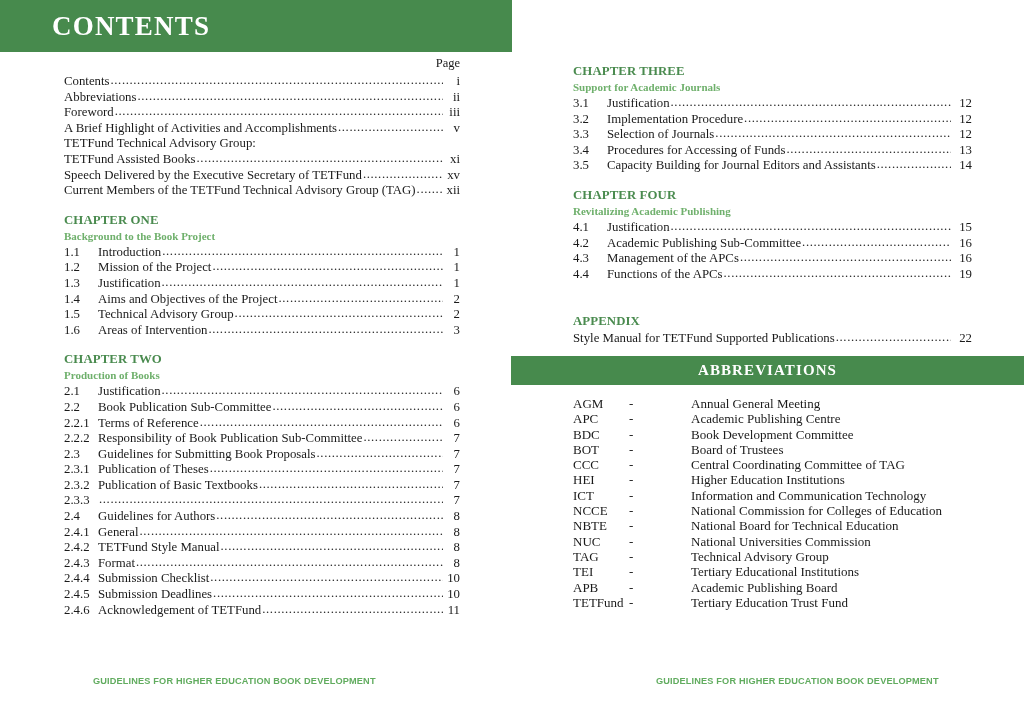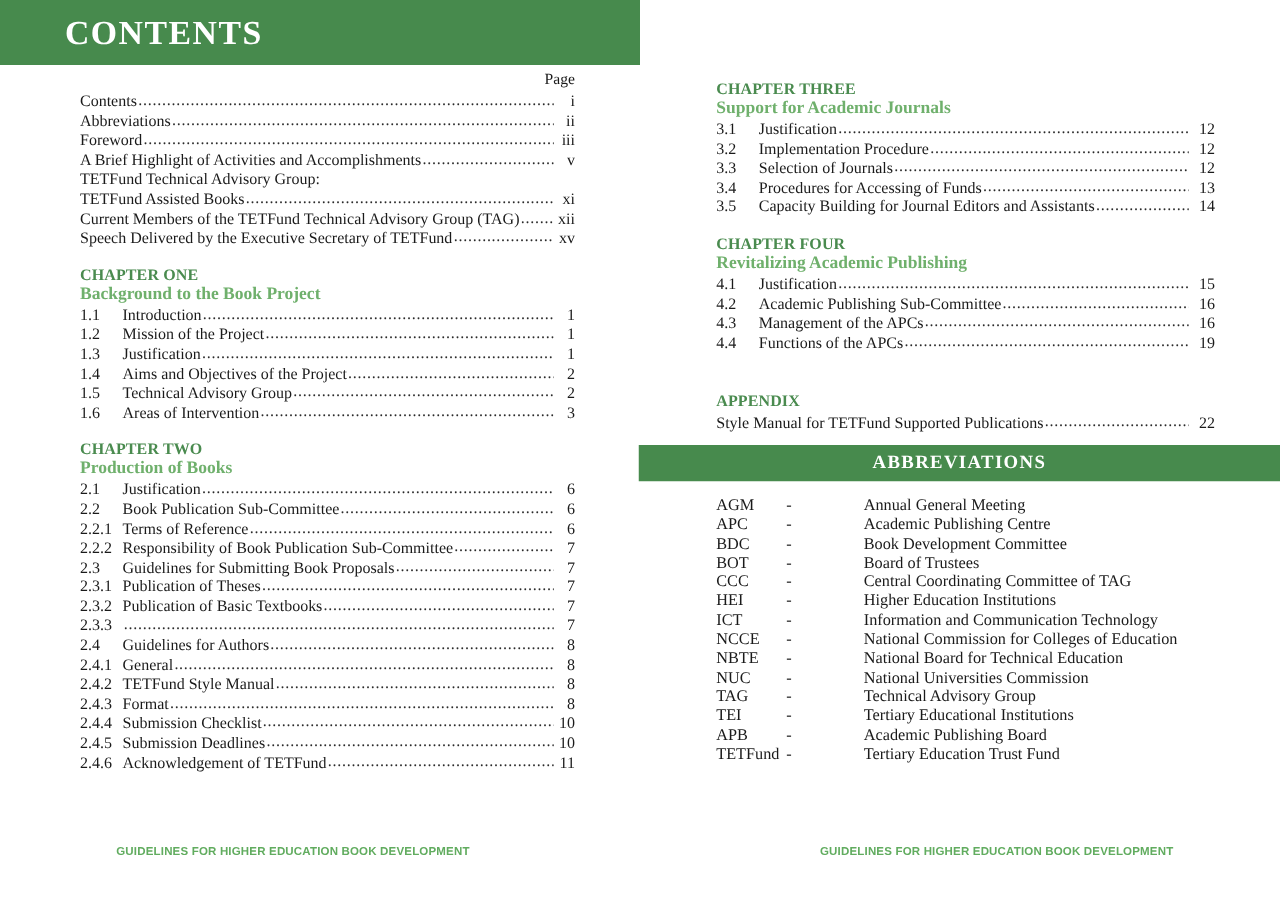--- a/index.html
+++ b/index.html
@@ -96,21 +96,21 @@
   .chapter-title{
     color:#4a8B4F;
     font-weight:bold;
     font-size:12.8px;
     line-height:15px;
     letter-spacing:0.1px;
   }
   .chapter-sub{
     color:#6FB06C;
     font-weight:bold;
-    font-size:14px;
+    font-size:11px;
     line-height:16px;
     margin-bottom:1px;
   }
   .appendix{margin-top:32px;}
   .appendix .chapter-title{color:#4a8B4F;}
   .appendix .ap-row{margin-top:2px;}
 
   
   #abbrev-list{
     position:absolute;left:573px;top:396px;width:420px;
@@ -173,28 +173,28 @@
         </div>
         <div class="row">
           <span class="txt">TETFund Technical Advisory Group:</span>
         </div>
         <div class="row">
           <span class="txt">TETFund Assisted Books</span>
           <span class="dots"></span>
           <span class="pg">xi</span>
         </div>
         <div class="row">
+          <span class="txt">Speech Delivered by the Executive Secretary of TETFund</span>
+          <span class="dots"></span>
+          <span class="pg">xv</span>
+        </div>
+        <div class="row">
           <span class="txt">Current Members of the TETFund Technical Advisory Group (TAG)</span>
           <span class="dots"></span>
           <span class="pg">xii</span>
-        </div>
-        <div class="row">
-          <span class="txt">Speech Delivered by the Executive Secretary of TETFund</span>
-          <span class="dots"></span>
-          <span class="pg">xv</span>
         </div>
       </div>
     <div id="left-chapters">
         <div class="chapter">
           <div class="chapter-title">CHAPTER ONE</div>
           <div class="chapter-sub">Background to the Book Project</div>
           <div class="row">
             <span class="num">1.1</span>
             <span class="txt">Introduction</span>
             <span class="dots"></span>

